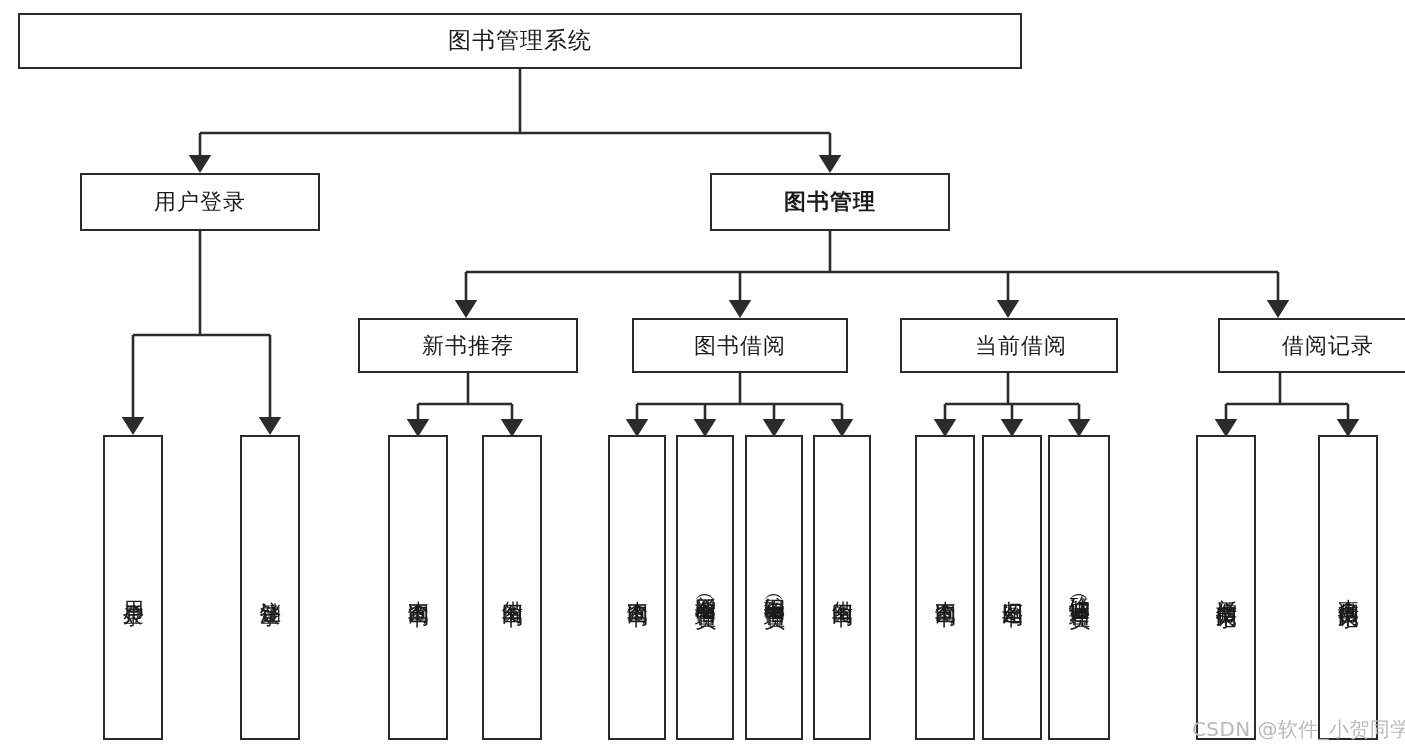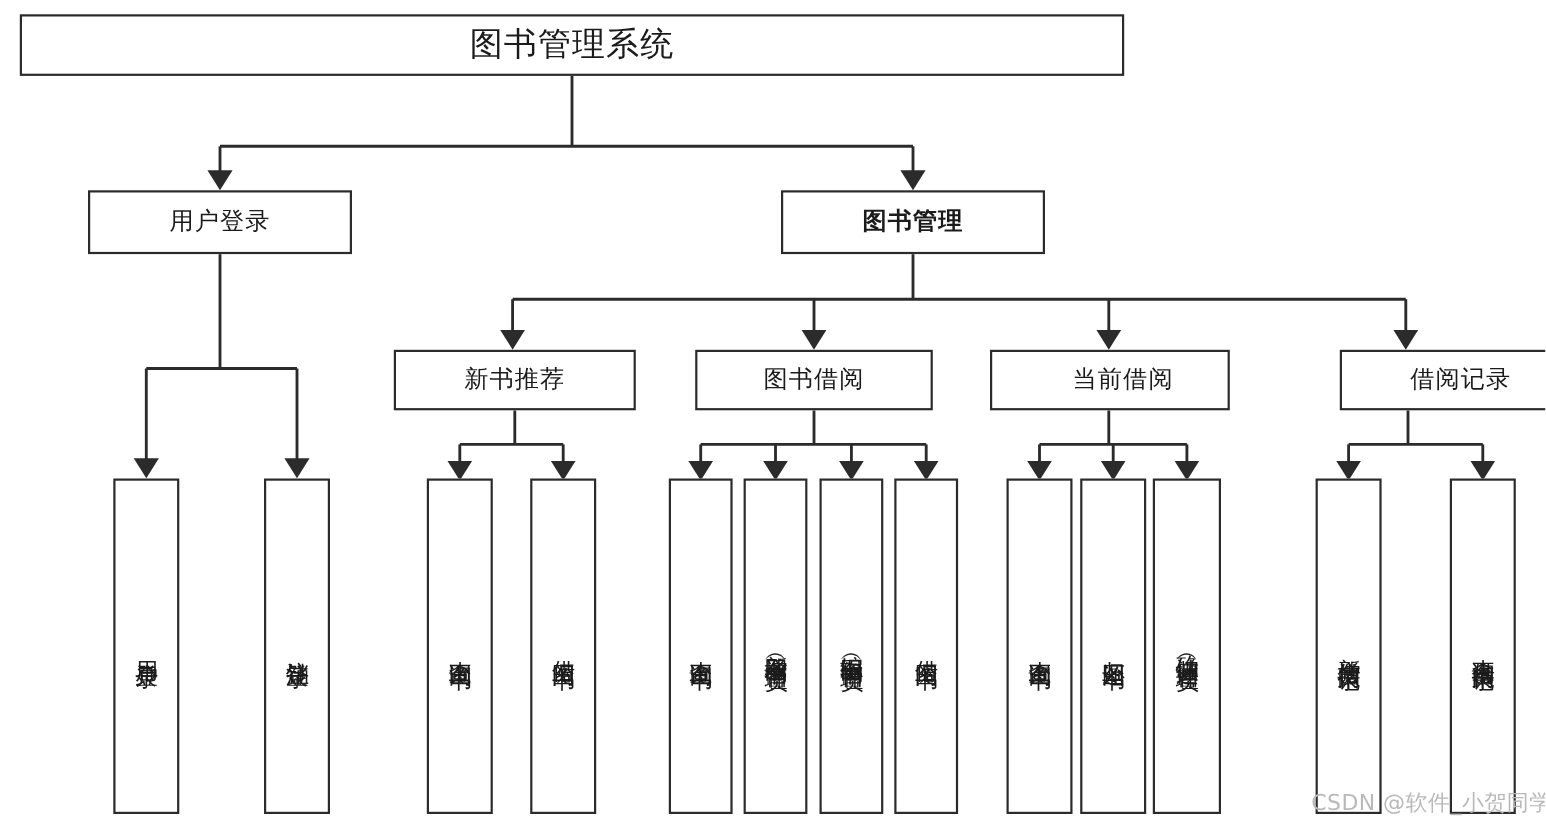--- a/index.html
+++ b/index.html
@@ -42,21 +42,21 @@
     letter-spacing: 1px;
   }
   .node.vert {
     writing-mode: vertical-rl;
     text-orientation: upright;
     font-size: 21px;
     letter-spacing: 2px;
     padding: 4px 0;
   }
   .node.root {
-    font-size: 30px;
+    font-size: 23px;
   }
   .node .label {
     white-space: pre-line;
     text-align: center;
   }
   .node.vert .label {
     writing-mode: vertical-rl;
     text-orientation: upright;
     white-space: nowrap;
   }

